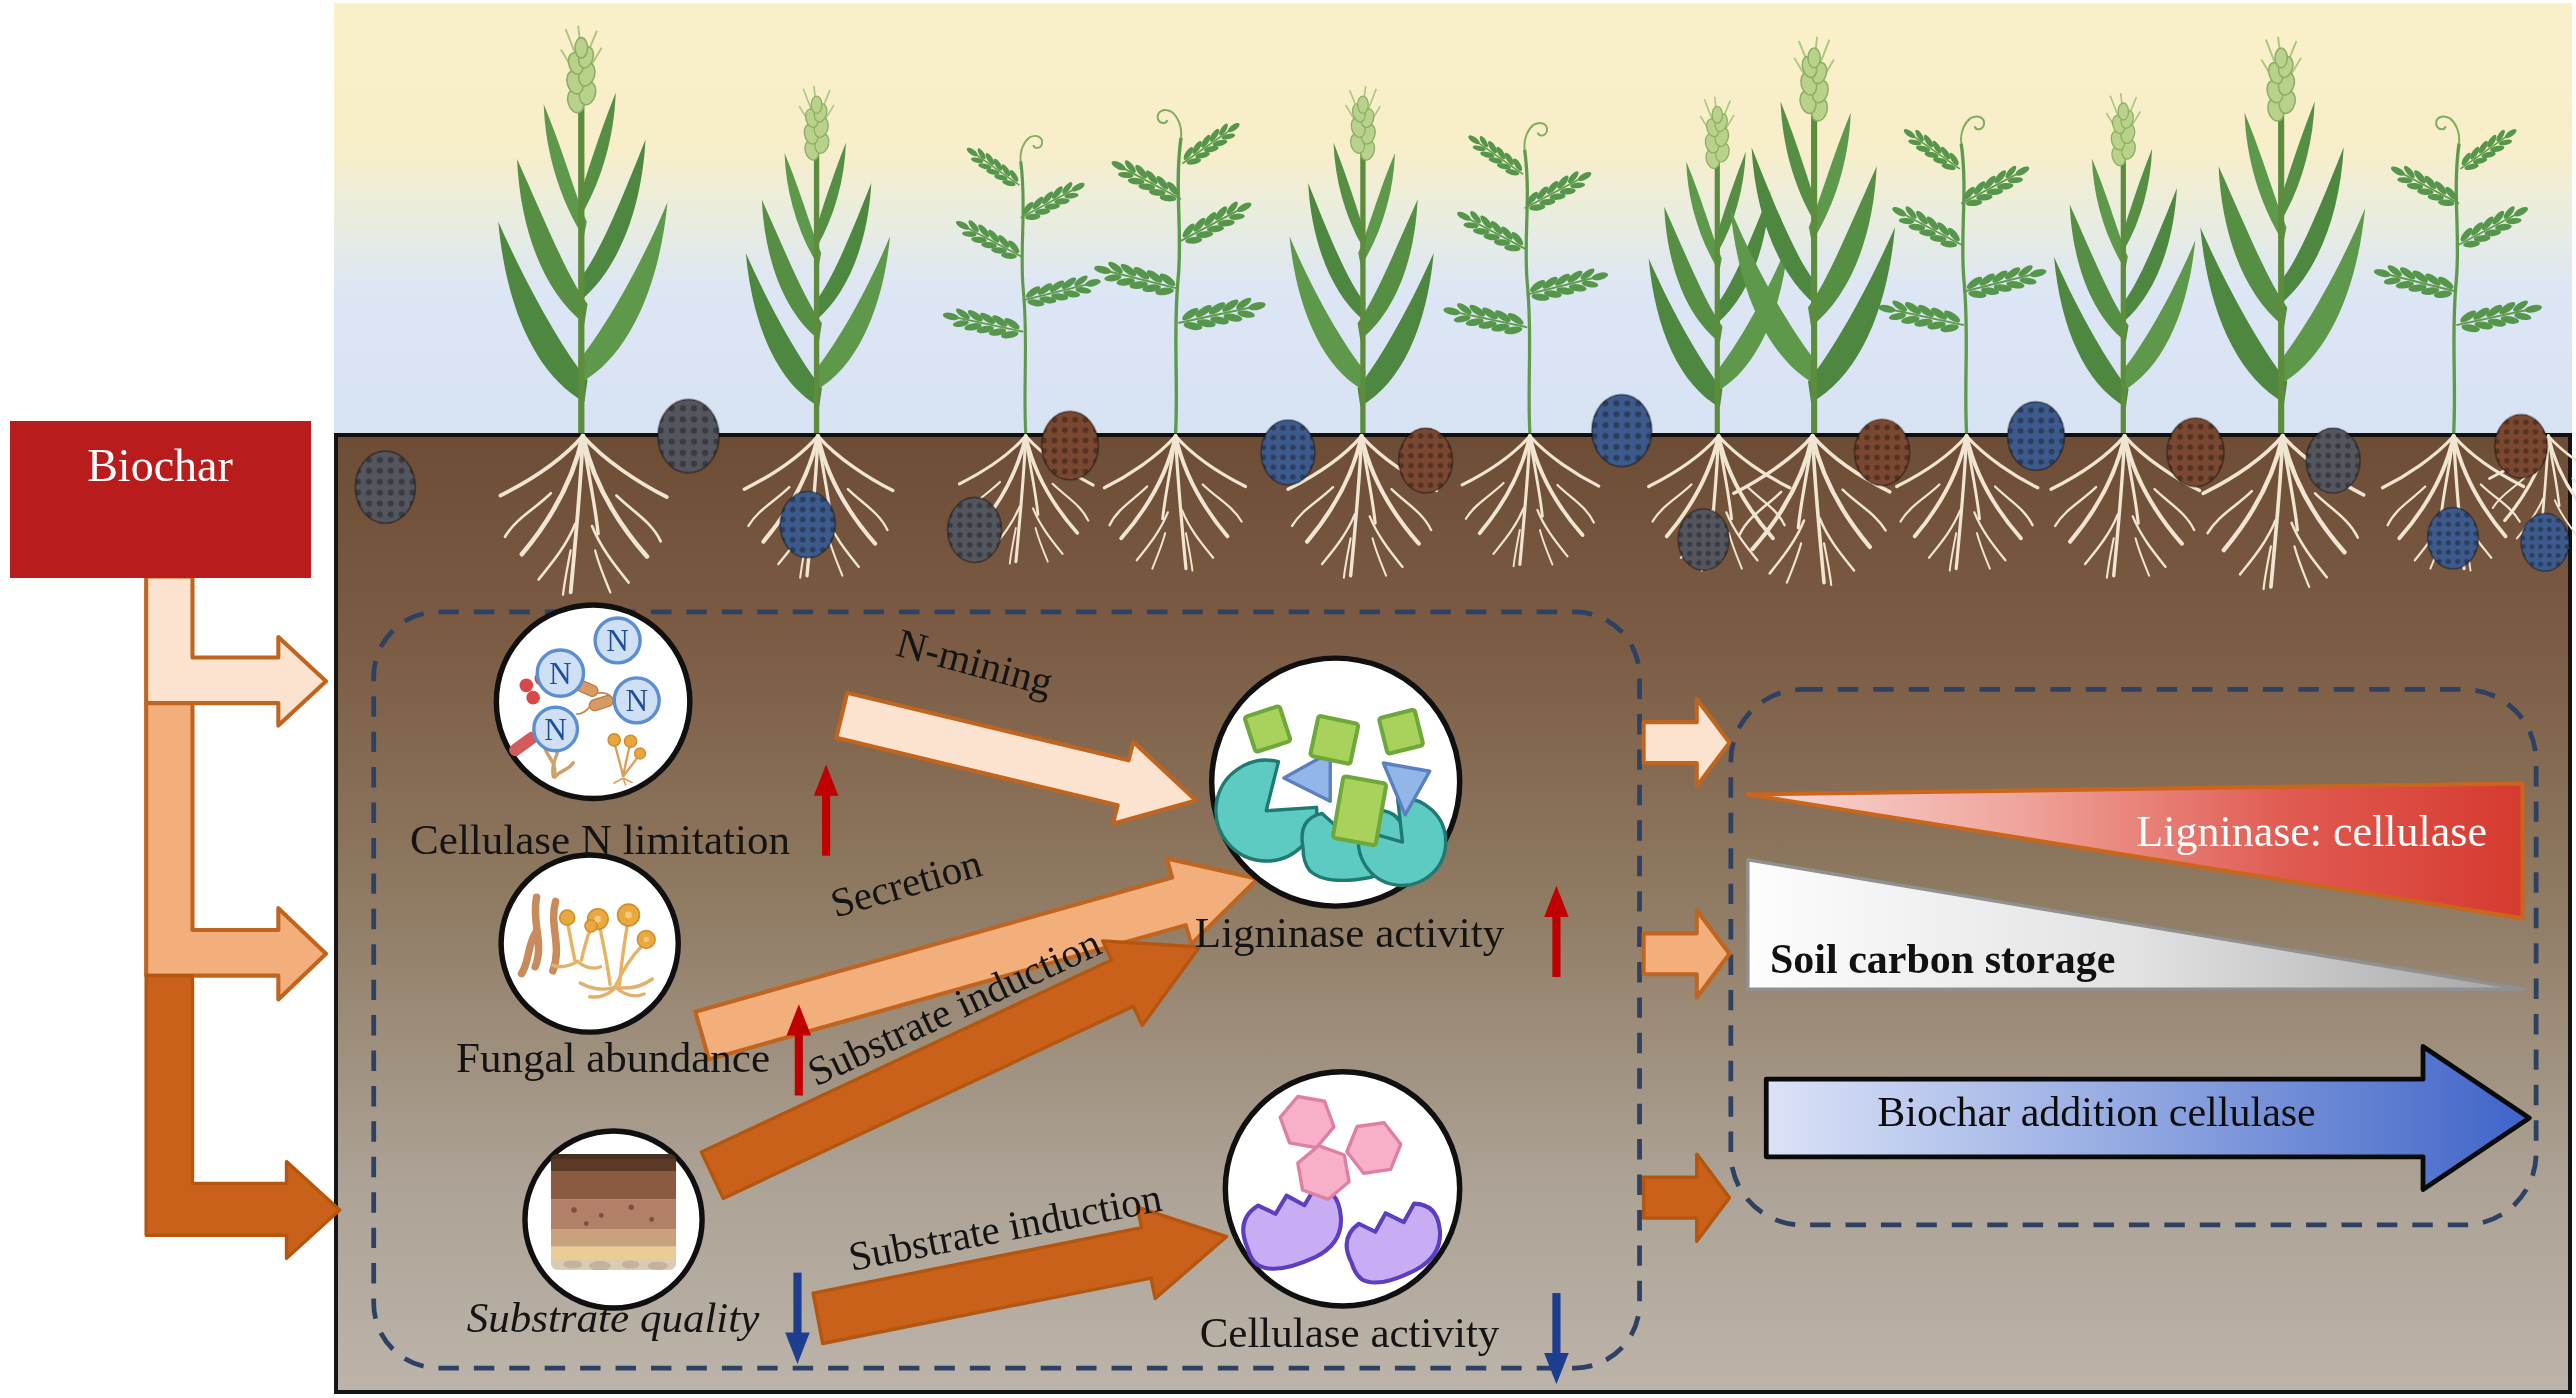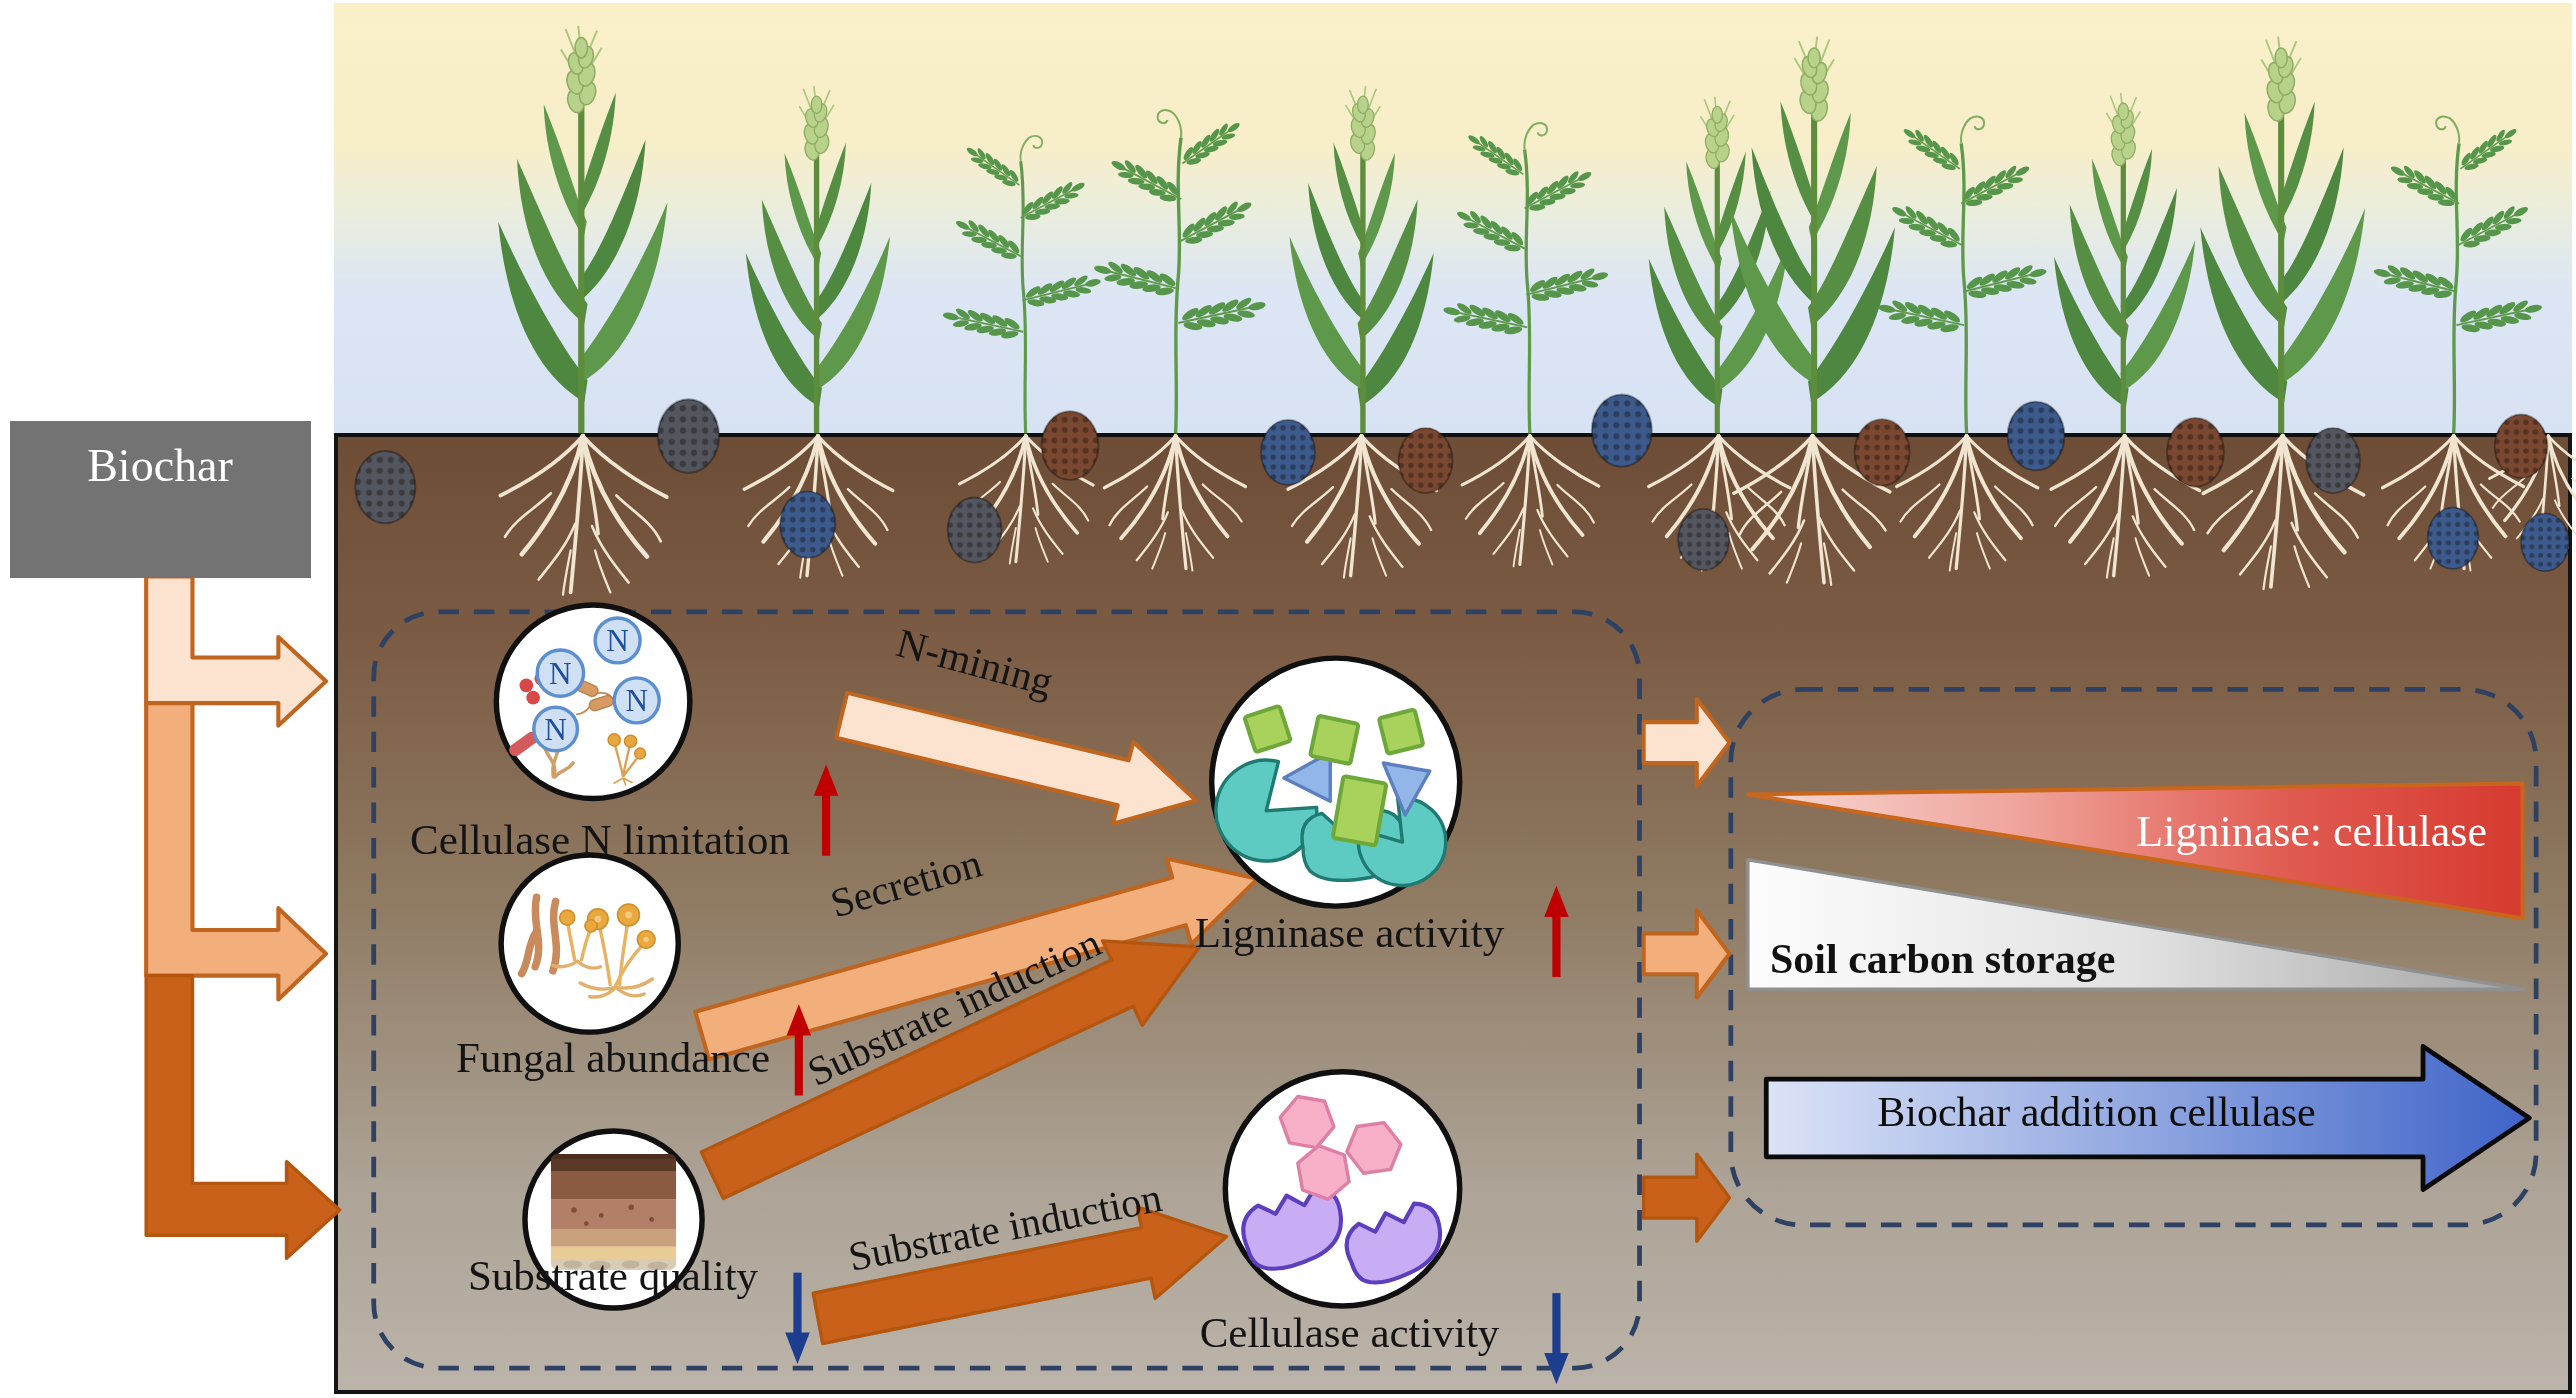--- a/index.html
+++ b/index.html
@@ -16,21 +16,21 @@
   #soil{
     left:334px;top:433px;width:2238px;height:961px;box-sizing:border-box;
     border:4.8px solid #141414;border-top:4.8px solid #101010;
     background:linear-gradient(180deg,#6E4D37 0%,#7C5C44 22%,#8F7A62 48%,#ACA295 78%,#BCB4AA 100%);
   }
   svg.layer{position:absolute;left:0;top:0;width:2576px;height:1398px;}
   svg{font-family:"Liberation Serif",serif;}
 
   
   #biochar-box{
-    left:9.5px;top:421px;width:301px;height:157px;background:#737373;
+    left:9.5px;top:421px;width:301px;height:157px;background:#b91c1c;
     color:#ffffff;text-align:center;font-size:46px;line-height:67px;padding-top:11px;
     box-sizing:border-box;
   }
 
   
   .lbl{position:absolute;font-size:43px;color:#141414;text-align:center;white-space:nowrap;}
   
   .proc{position:absolute;font-size:41px;color:#141414;white-space:nowrap;
         transform:translate(-50%,-50%) rotate(var(--r));}
   
@@ -439,21 +439,21 @@
   <use href="#arr-up" transform="translate(2262,1296)"></use>
   <use href="#arr-down" transform="translate(2262,1892)"></use>
 </svg>
 
 <div class="abs" id="biochar-box">
   <div>Biochar</div>
 </div>
 
 <div class="lbl" style="left:324px;top:815px;width:552px;">Cellulase N limitation</div>
 <div class="lbl" style="left:337px;top:1033px;width:552px;font-family:Liberation Serif, serif;">Fungal abundance</div>
-<div class="lbl" style="left:337px;top:1251px;width:552px;">Substrate quality</div>
+<div class="lbl" style="left:337px;top:1293px;width:552px;font-style:italic;">Substrate quality</div>
 
 <div class="lbl" style="left:1111px;top:908px;width:477px;">Ligninase activity</div>
 <div class="lbl" style="left:1111px;top:1308px;width:477px;">Cellulase activity</div>
 
 <div class="proc" style="left:975px;top:662px;--r:15deg;">N-mining</div>
 <div class="proc" style="left:906px;top:883px;--r:-16deg;">Secretion</div>
 <div class="proc" style="left:954px;top:1007px;--r:-25deg;">Substrate induction</div>
 <div class="proc" style="left:1005px;top:1227px;--r:-11deg;">Substrate induction</div>
 
 <div class="rp" id="lbl-ratio">Ligninase: cellulase</div>

